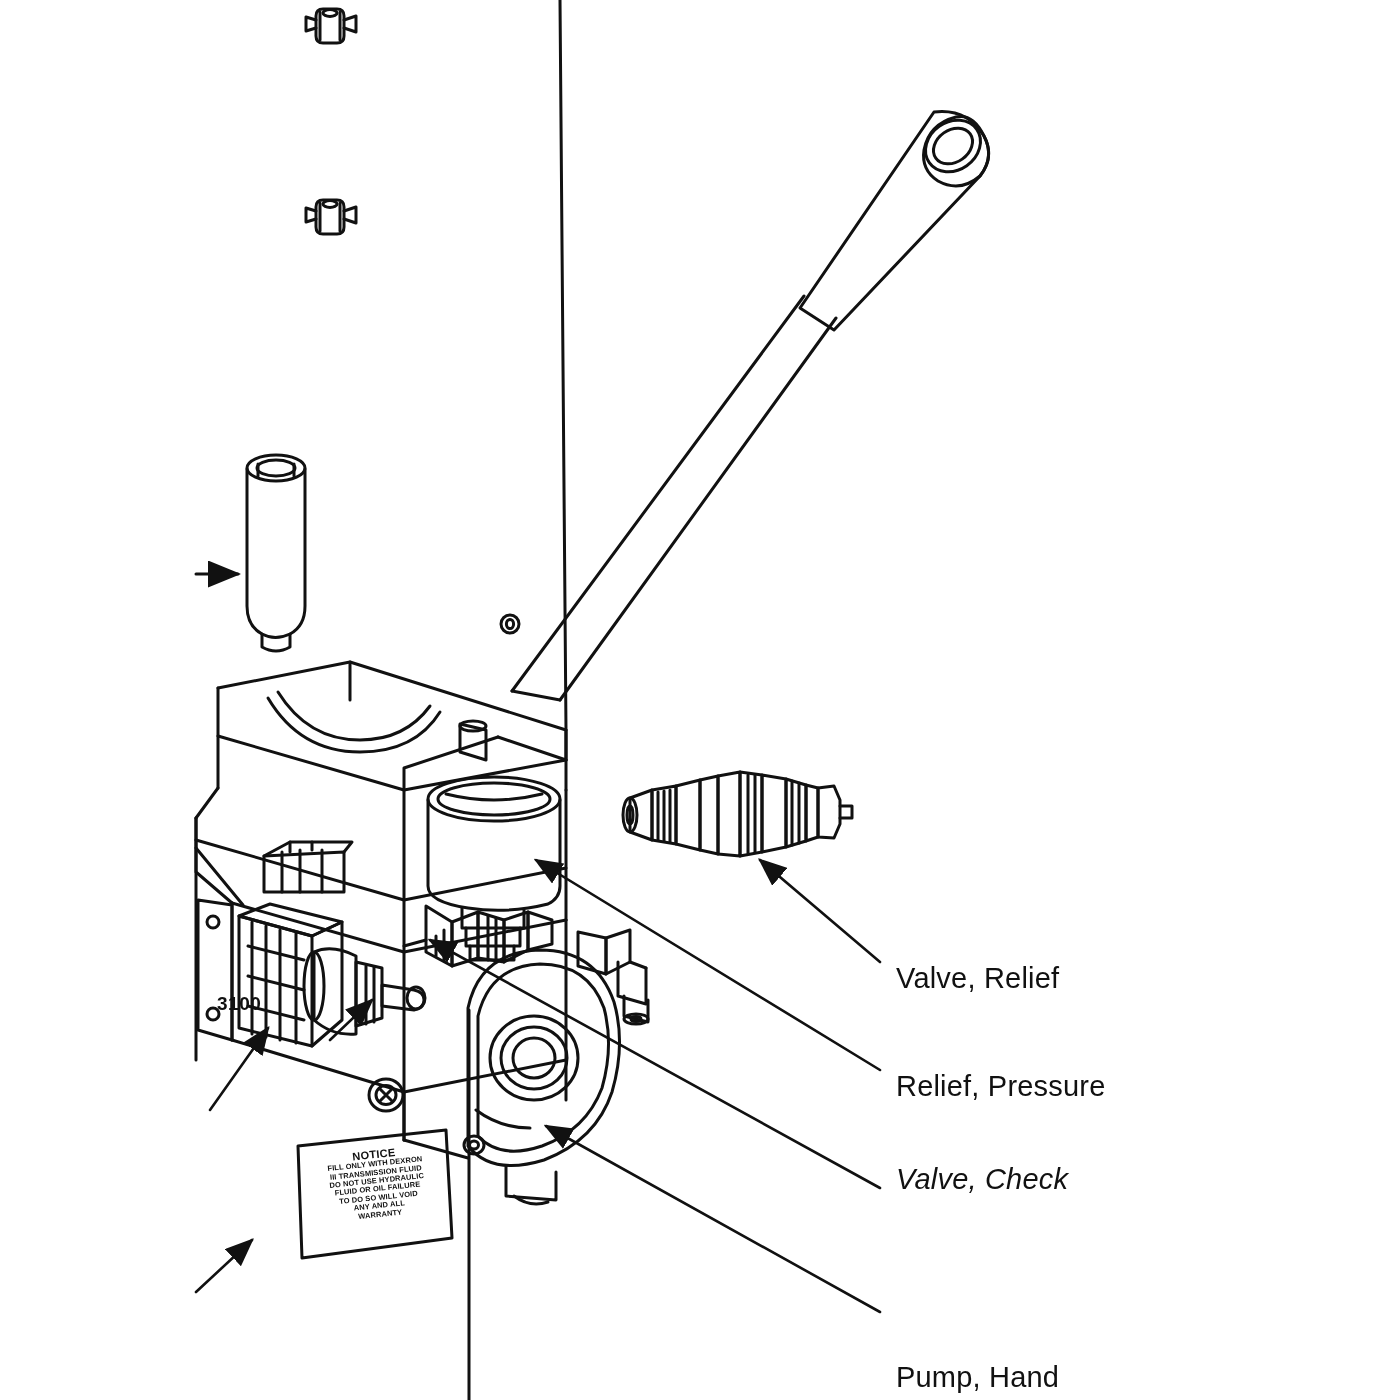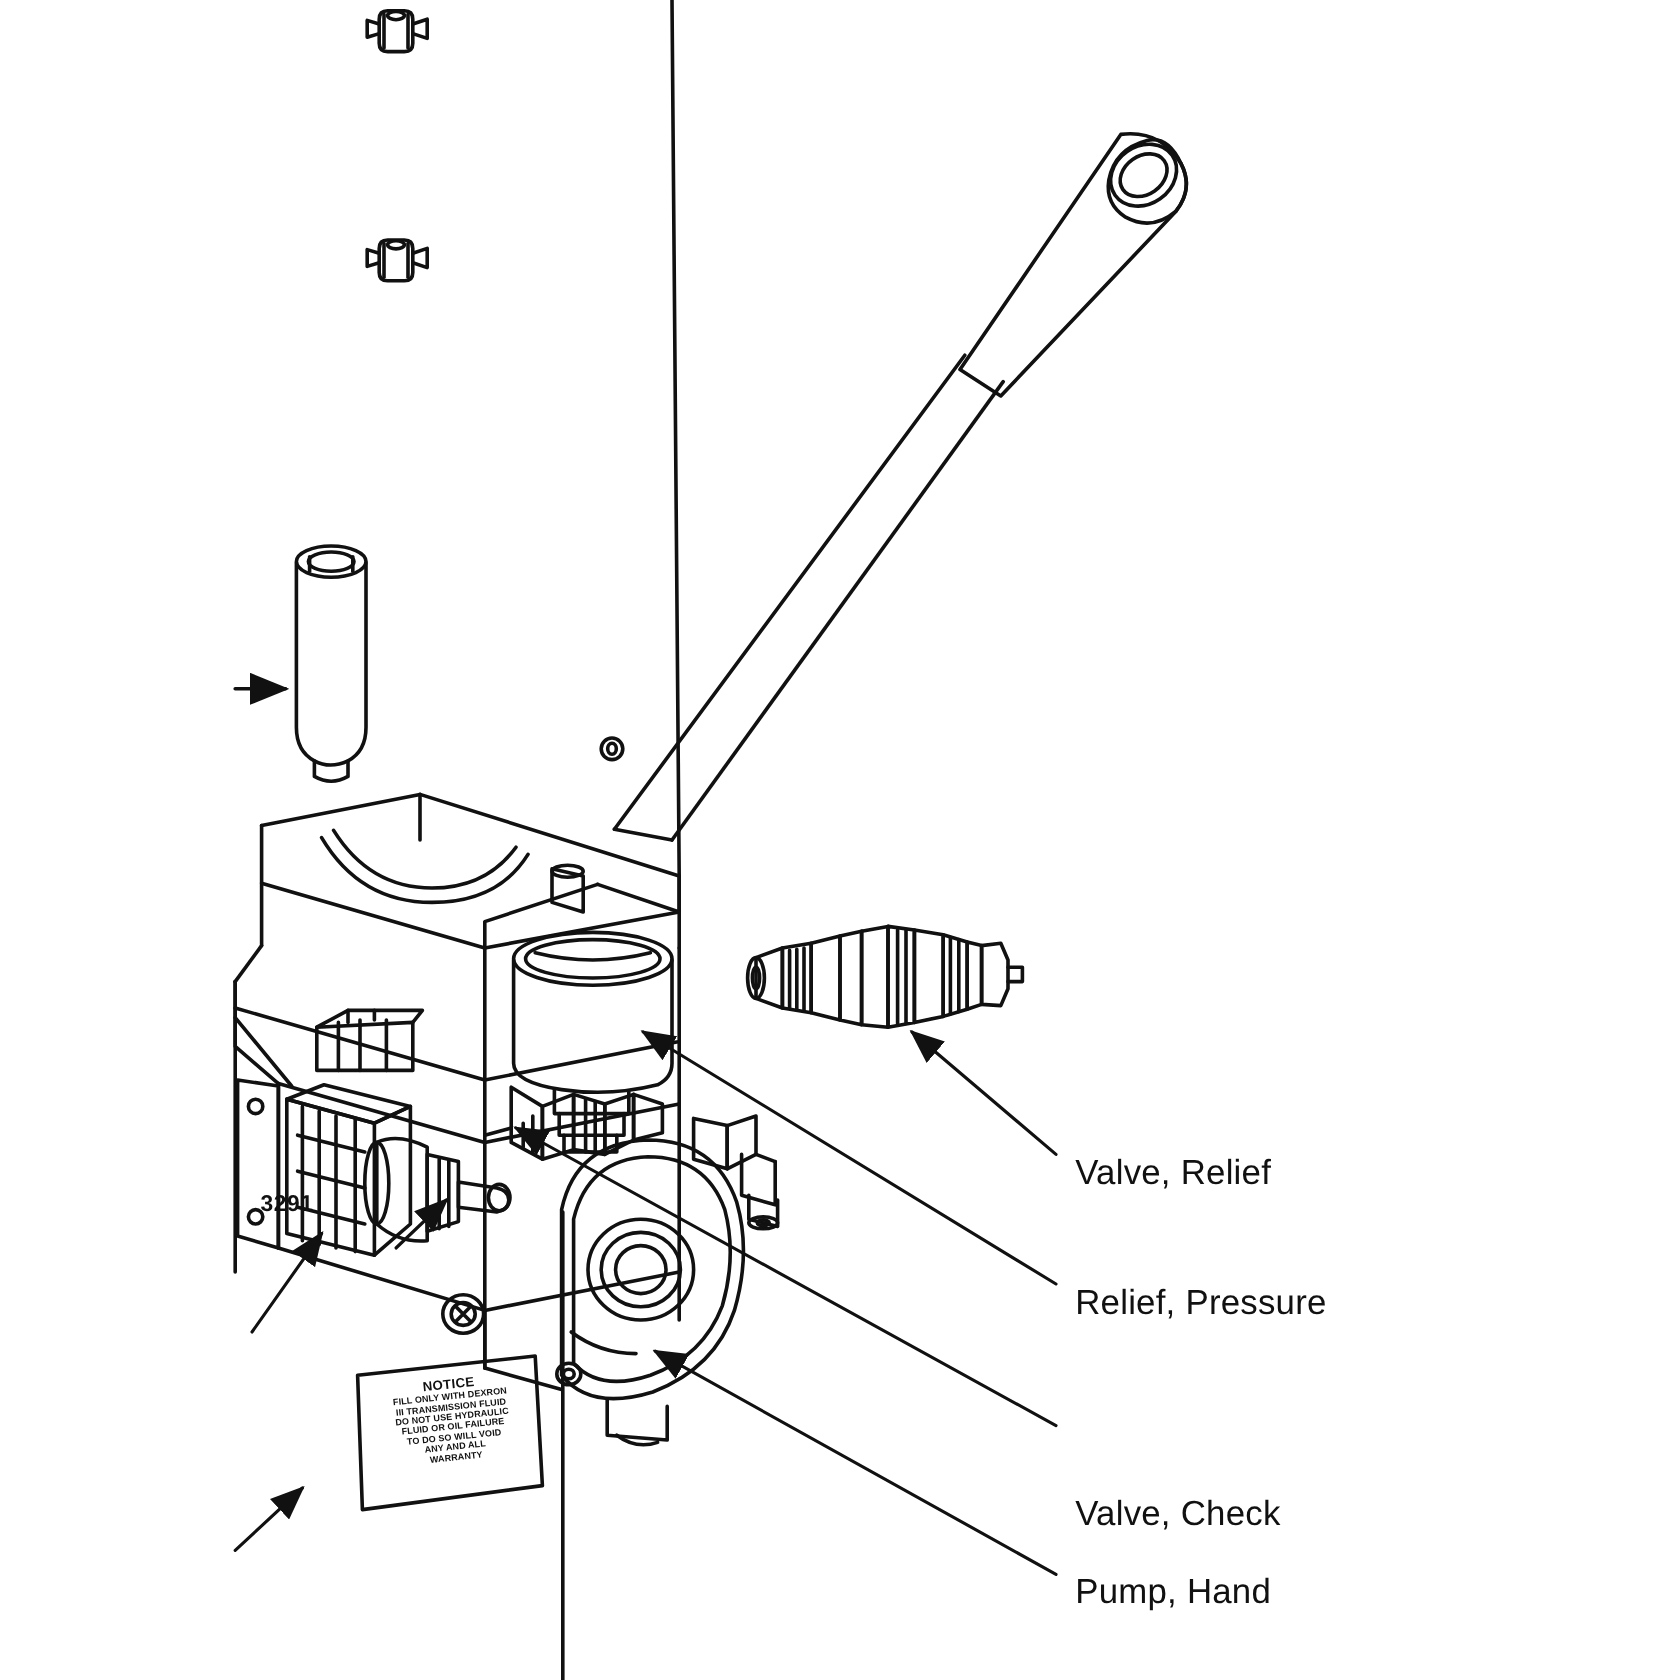--- a/index.html
+++ b/index.html
@@ -290,30 +290,30 @@
         <path d="M196 1292 L252 1240" marker-end="url(#arrow)"></path>
       </g>
 
     </g>
   </svg>
 
   <div class="callout-label" style="left:896px; top:962px;">Valve, Relief</div>
 
   <div class="callout-label" style="left:896px; top:1070px;">Relief, Pressure</div>
 
-  <div class="callout-label" style="left:896px; top:1246px;">Valve, Check</div>
-
-  <div class="callout-label" style="left:896px; top:1311px;">Pump, Hand</div>
+  <div class="callout-label" style="left:896px; top:1163px;font-style:italic;">Valve, Check</div>
+
+  <div class="callout-label" style="left:896px; top:1361px;">Pump, Hand</div>
 
   <div class="notice-block" style="left:306px; top:1148px; width:142px; transform: rotate(-6deg);">
     <div class="notice-title">NOTICE</div>
     <div class="notice-lines">FILL ONLY WITH DEXRON</div>
     <div class="notice-lines">III TRANSMISSION FLUID</div>
     <div class="notice-lines">DO NOT USE HYDRAULIC</div>
     <div class="notice-lines">FLUID OR OIL FAILURE</div>
     <div class="notice-lines">TO DO SO WILL VOID</div>
     <div class="notice-lines">ANY AND ALL</div>
     <div class="notice-lines">WARRANTY</div>
   </div>
 
-  <div class="plate-number" style="left:217px; top:993px;">3291</div>
+  <div class="plate-number" style="left:217px; top:993px;">3100</div>
 
 </div>
 
 </body></html>

